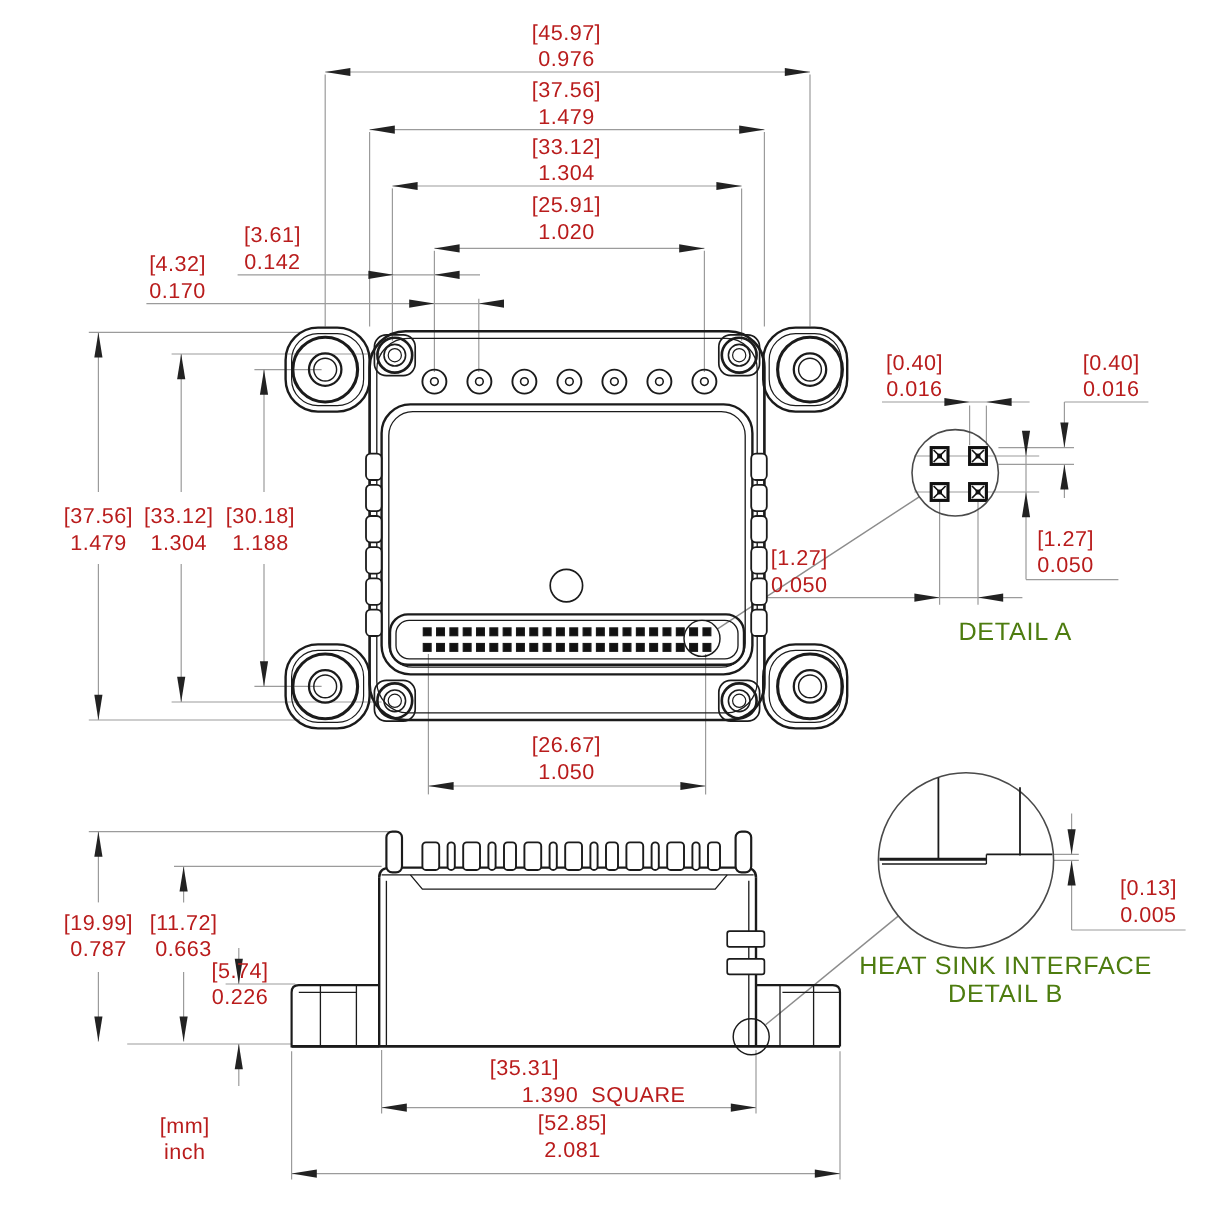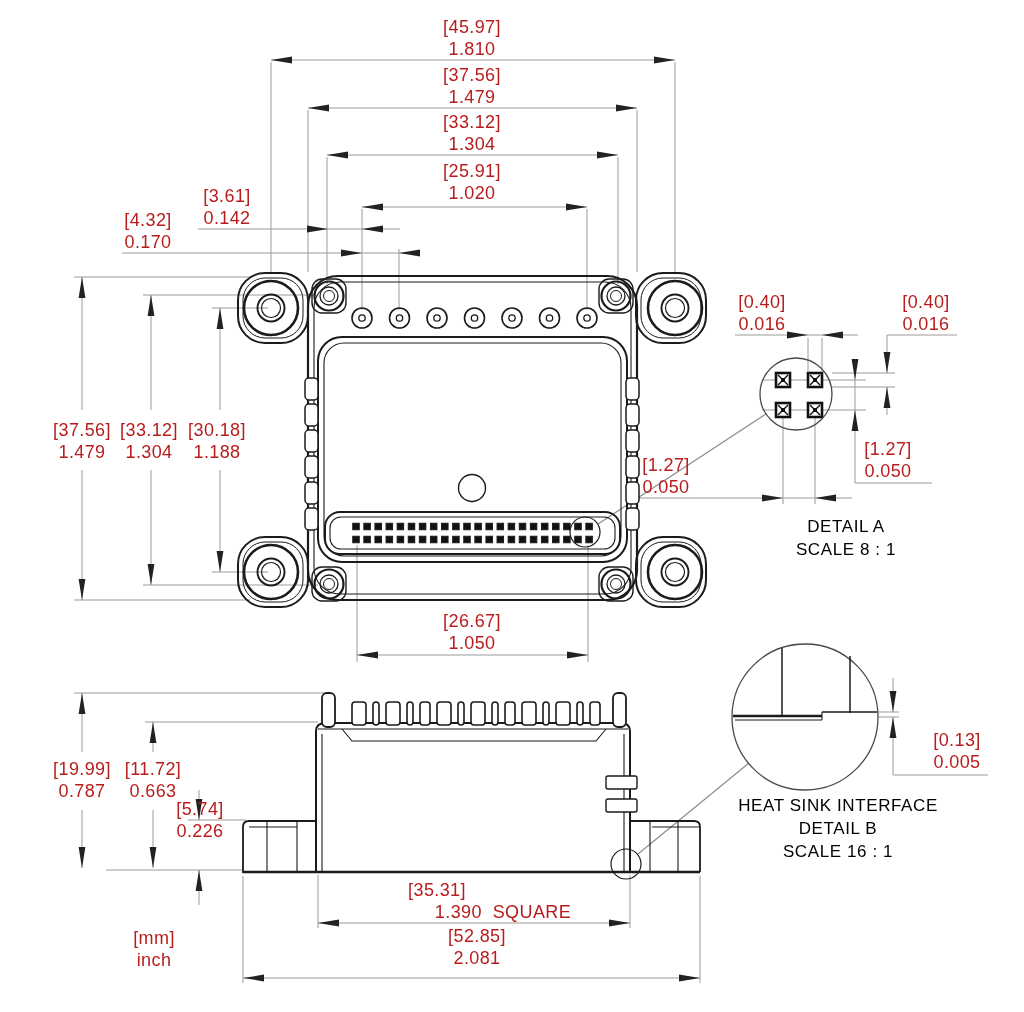--- a/index.html
+++ b/index.html
@@ -1,21 +1,21 @@
 <!DOCTYPE html>
 <html><head>
 <meta charset="utf-8">
 <style>
   html,body{margin:0;padding:0;background:#fff;}
   .stage{position:relative;width:1024px;height:1012px;background:#ffffff;overflow:hidden;
          font-family:"Liberation Sans", sans-serif;}
   .stage svg{position:absolute;left:0;top:0;}
   .dim{position:absolute;transform:translateX(-50%);text-align:center;
        font-size:18px;line-height:22px;color:#b91c1c;letter-spacing:0.4px;white-space:pre;}
-  .cap{font-size:17px;line-height:23px;letter-spacing:0.6px;color:#000000;}
+  .cap{font-size:21px;line-height:23px;letter-spacing:0.6px;color:#4d7c0f;}
 </style>
 </head>
 <body>
 
 <div class="stage">
 
 <svg width="1024" height="1012" viewBox="0 0 1024 1012">
 
   <g id="g-graylines" stroke="#9b9b9b" stroke-width="1" fill="none">
         <line x1="74" y1="277" x2="250" y2="277"></line>
@@ -350,21 +350,21 @@
         <polygon points="887,387 883.6,408 890.4,408"></polygon>
         <polygon points="855,380 851.6,359 858.4,359"></polygon>
         <polygon points="855,410 851.6,431 858.4,431"></polygon>
         <polygon points="783,498 762,494.6 762,501.4"></polygon>
         <polygon points="815,498 836,494.6 836,501.4"></polygon>
         <polygon points="893,712 889.6,691 896.4,691"></polygon>
         <polygon points="893,717 889.6,738 896.4,738"></polygon>
       </g>
 </svg>
 
-<div class="dim" style="left:472px;top:16px"><div>[45.97]</div><div>1.810</div></div>
+<div class="dim" style="left:472px;top:16px"><div>[45.97]</div><div>0.976</div></div>
 <div class="dim" style="left:472px;top:64px"><div>[37.56]</div><div>1.479</div></div>
 <div class="dim" style="left:472px;top:111px"><div>[33.12]</div><div>1.304</div></div>
 <div class="dim" style="left:472px;top:160px"><div>[25.91]</div><div>1.020</div></div>
 <div class="dim" style="left:227px;top:185px"><div>[3.61]</div><div>0.142</div></div>
 <div class="dim" style="left:148px;top:209px"><div>[4.32]</div><div>0.170</div></div>
 
 <div class="dim" style="left:82px;top:419px"><div>[37.56]</div><div>1.479</div></div>
 <div class="dim" style="left:149px;top:419px"><div>[33.12]</div><div>1.304</div></div>
 <div class="dim" style="left:217px;top:419px"><div>[30.18]</div><div>1.188</div></div>
 
@@ -378,16 +378,16 @@
 <div class="dim" style="left:503px;top:901px"><div>1.390  SQUARE</div></div>
 <div class="dim" style="left:477px;top:925px"><div>[52.85]</div><div>2.081</div></div>
 <div class="dim" style="left:154px;top:927px"><div>[mm]</div><div>inch</div></div>
 
 <div class="dim" style="left:762px;top:291px"><div>[0.40]</div><div>0.016</div></div>
 <div class="dim" style="left:926px;top:291px"><div>[0.40]</div><div>0.016</div></div>
 <div class="dim" style="left:888px;top:438px"><div>[1.27]</div><div>0.050</div></div>
 <div class="dim" style="left:666px;top:454px"><div>[1.27]</div><div>0.050</div></div>
 <div class="dim" style="left:957px;top:729px"><div>[0.13]</div><div>0.005</div></div>
 
-<div class="dim cap" style="left:846px;top:515px"><div>DETAIL A</div><div>SCALE 8 : 1</div></div>
-<div class="dim cap" style="left:838px;top:794px"><div>HEAT SINK INTERFACE</div><div>DETAIL B</div><div>SCALE 16 : 1</div></div>
+<div class="dim cap" style="left:846px;top:515px"><div>DETAIL A</div></div>
+<div class="dim cap" style="left:838px;top:794px"><div>HEAT SINK INTERFACE</div><div>DETAIL B</div></div>
 
 </div>
 
 </body></html>

